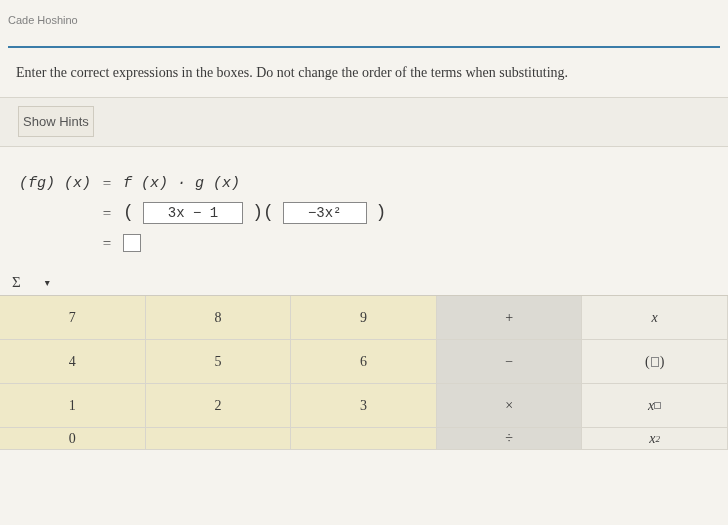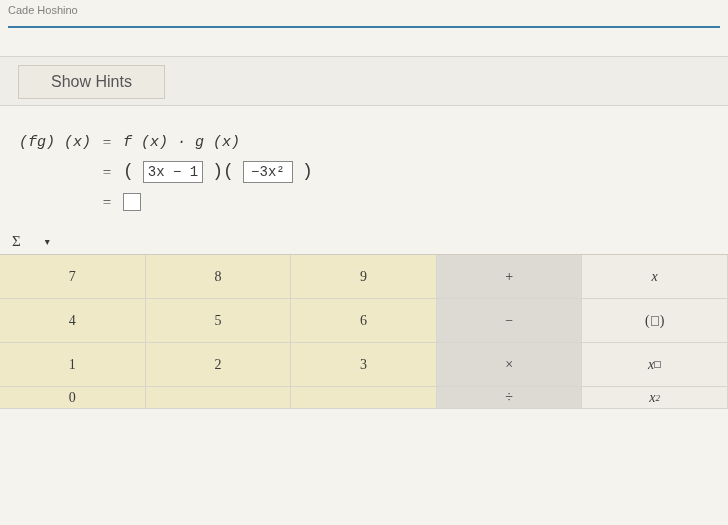--- a/index.html
+++ b/index.html
@@ -8,21 +8,21 @@
   height: 525px;
   font-family: Georgia, 'Times New Roman', serif;
   background: #f5f3ee;
   color: #3a3a3a;
   overflow: hidden;
   position: relative;
 }
 .header-name {
   font-size: 11px;
   color: #808080;
-  padding: 4px 8px;
+  padding: 14px 8px;
   font-family: Arial, sans-serif;
 }
 .blue-line {
   height: 2px;
   background: #3a7ca8;
   margin: 6px 8px 0 8px;
 }
 .content {
   padding: 14px 12px 0 16px;
   font-size: 14px;
@@ -35,24 +35,24 @@
   background: #efede7;
   border: 1px solid #d8d5cc;
   border-left: none;
   border-right: none;
   height: 50px;
   width: 100%;
 }
 .show-hints-btn {
   display: inline-block;
   margin: 8px 0 0 18px;
-  padding: 7px 32px;
+  padding: 7px 4px;
   background: #edeae2;
   border: 1px solid #cfcbc0;
-  font-size: 16px;
+  font-size: 13px;
   color: #555;
   font-family: Arial, sans-serif;
 }
 .work-area {
   padding: 28px 0 0 16px;
 }
 .eq-row {
   display: flex;
   align-items: center;
   margin-bottom: 10px;
@@ -69,21 +69,21 @@
   text-align: center;
 }
 .eq-right {
   font-family: Liberation Mono, monospace;
 }
 .paren { font-size: 18px; }
 .answer-box {
   display: inline-block;
   border: 1px solid #888;
   background: #fff;
-  padding: 2px 4px;
+  padding: 2px 24px;
   font-style: normal;
   min-width: 50px;
   text-align: center;
   font-size: 14px;
 }
 .empty-box {
   display: inline-block;
   border: 1px solid #888;
   background: #fff;
   width: 18px;
@@ -124,20 +124,21 @@
 .key-sym .paren-sym { font-style: normal; }
 sup { font-size: 9px; }
 </style>
 </head>
 <body>
 
 <div class="header-name">Cade Hoshino</div>
 <div class="blue-line"></div>
 
 <div class="content">
+  <div class="problem-text">Enter the correct expressions in the boxes. Do not change the order of the terms when substituting.</div>
 </div>
 
 <div class="show-hints-bar">
   <div class="show-hints-btn">Show Hints</div>
 </div>
 
 <div class="work-area">
   <div class="eq-row">
     <div class="eq-left">(fg) (x)</div>
     <div class="eq-eq">=</div>

